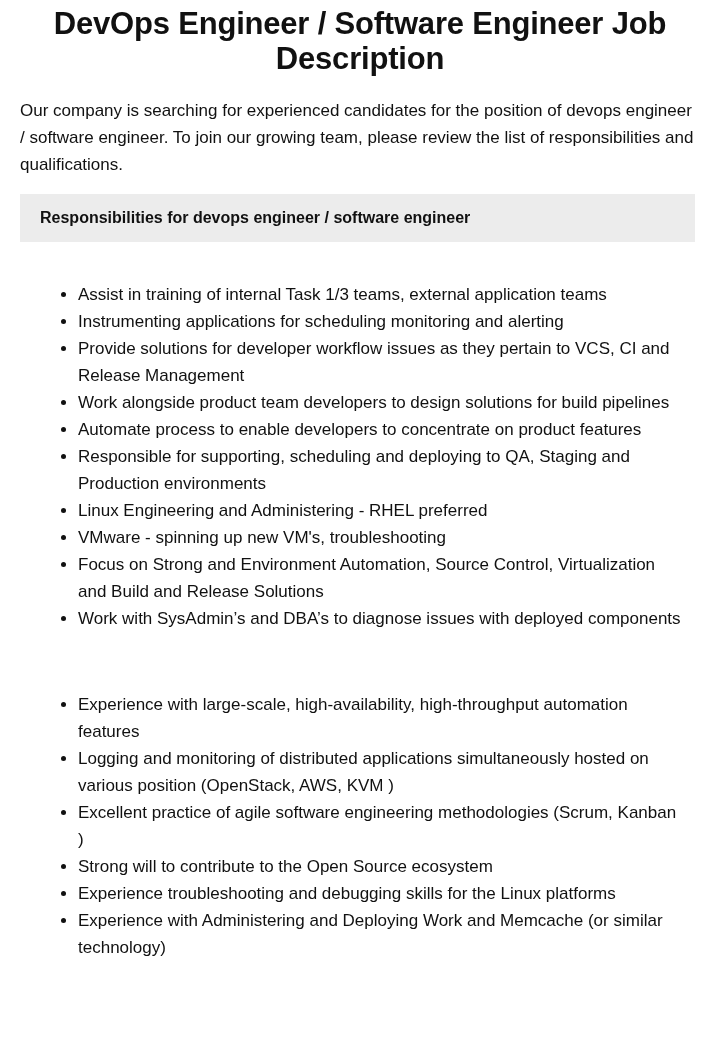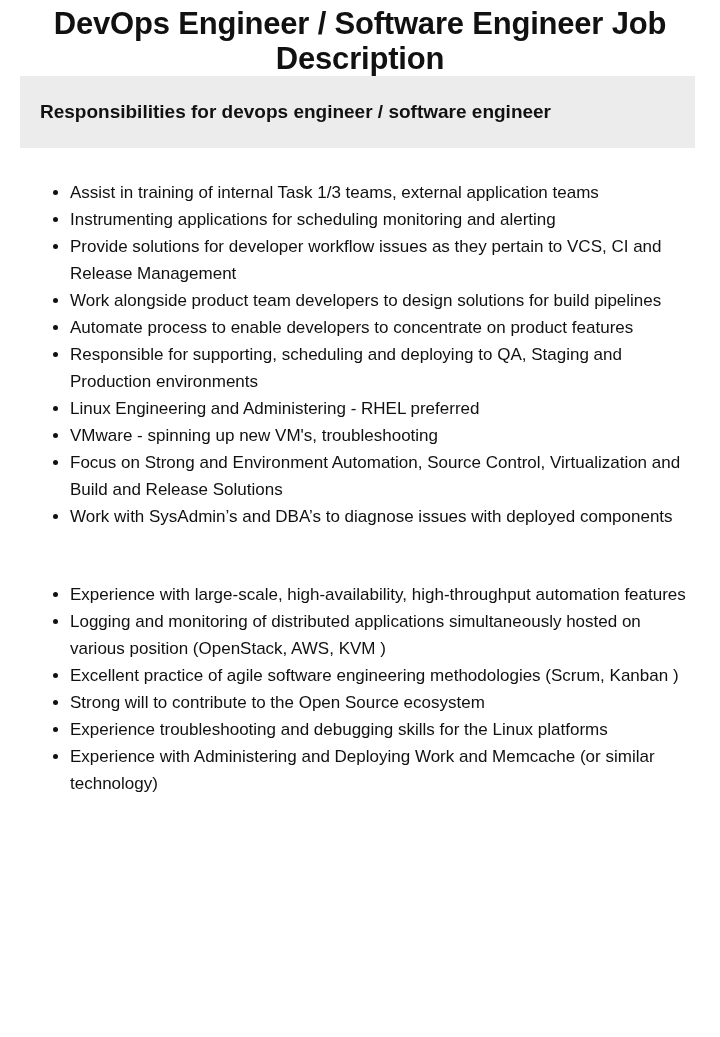--- a/index.html
+++ b/index.html
@@ -27,46 +27,47 @@
   }
   .intro {
     margin: 21px 0 16px 0;
     font-size: 17px;
     line-height: 27px;
   }
   .section-heading {
     background: var(--heading-bg, #ececec);
     height: 40px;
     line-height: 40px;
-    padding: 16px 20px;
+    padding: 4px 20px;
     margin-right: 5px;
-    font-size: 19px;
+    font-size: 16px;
     font-weight: 700;
     white-space: nowrap;
     overflow: hidden;
   }
   ul.job-list {
-    margin: 8px;
+    margin: 16px;
     padding: 23px 0 20px 42px;
     font-size: 17px;
     line-height: 27px;
     list-style: disc outside;
   }
   ul.job-list li {
     margin: 0;
     padding: 0;
   }
 </style>
 </head>
 <body>
 
 <div class="page" style="--heading-bg: #ececec; --text-color: #111111; --page-bg: #ffffff;">
 
   <h1 class="doc-title">DevOps Engineer / Software Engineer Job Description</h1>
 
+  <p class="intro">Our company is searching for experienced candidates for the position of devops engineer / software engineer. To join our growing team, please review the list of responsibilities and qualifications.</p>
 
   <div>
     <div class="section-heading">Responsibilities for devops engineer / software engineer</div>
     <ul class="job-list">
       <li>Assist in training of internal Task 1/3 teams, external application teams</li>
       <li>Instrumenting applications for scheduling monitoring and alerting</li>
       <li>Provide solutions for developer workflow issues as they pertain to VCS, CI and Release Management</li>
       <li>Work alongside product team developers to design solutions for build pipelines</li>
       <li>Automate process to enable developers to concentrate on product features</li>
       <li>Responsible for supporting, scheduling and deploying to QA, Staging and Production environments</li>

